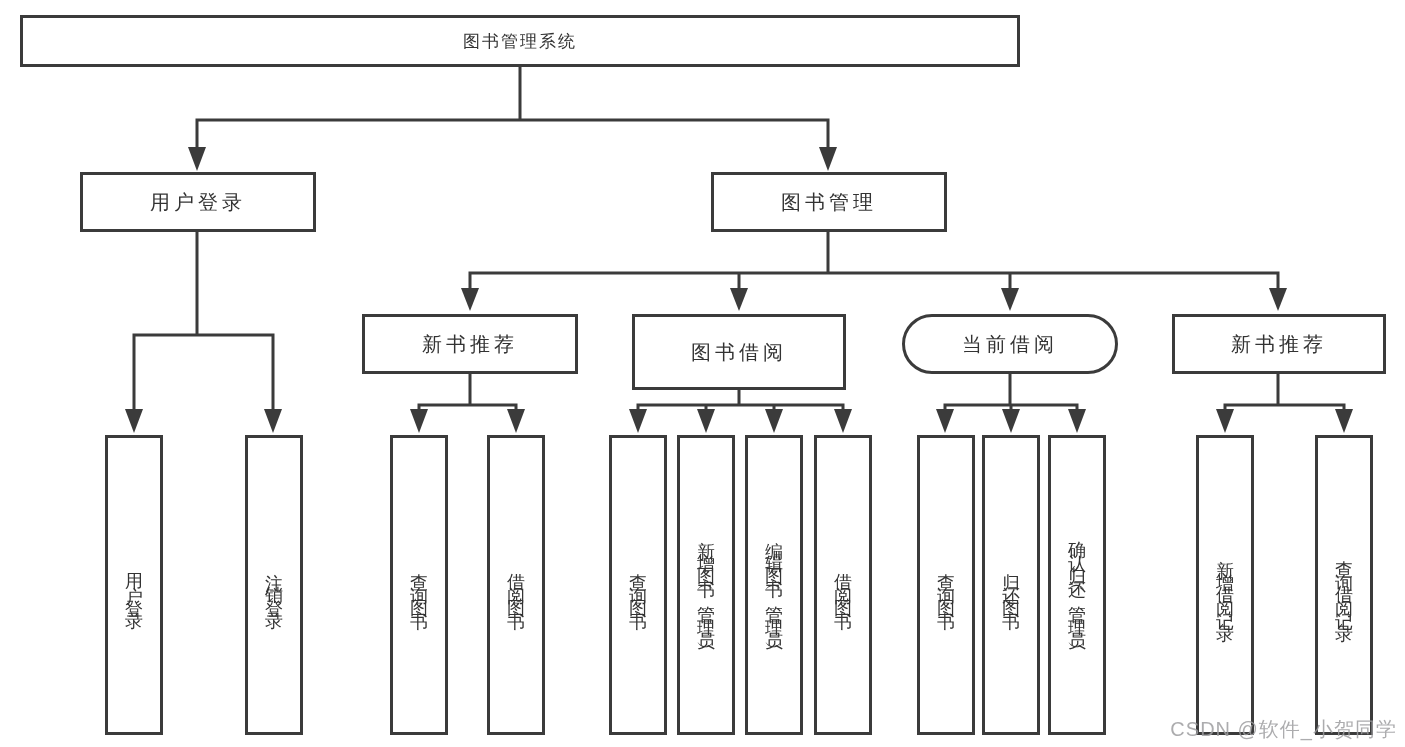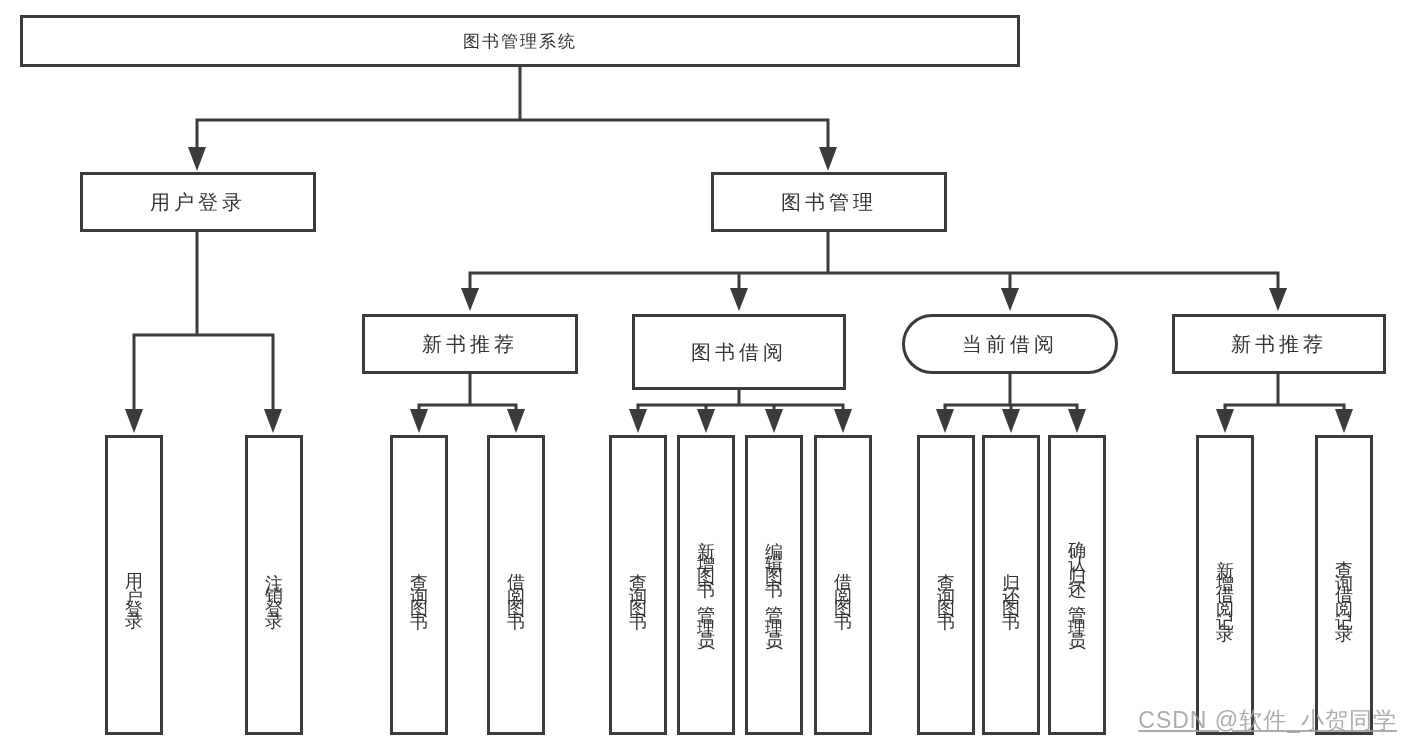--- a/index.html
+++ b/index.html
@@ -43,27 +43,26 @@
   .v-box span {
     writing-mode: vertical-rl;
     text-orientation: mixed;
     font-size: 18px;
     letter-spacing: 13px;
     line-height: 1;
   }
   .watermark {
     position: absolute;
     right: 8px;
-    bottom: 11px;
-    font-size: 23px;
+    bottom: 4px;
+    font-size: 20px;
     letter-spacing: 1px;
     color: rgba(158, 158, 160, 0.85);
     z-index: 5;
     white-space: nowrap;
-    text-decoration: underline;
   }
 </style>
 </head>
 <body>
 
 <div class="canvas">
 
   <svg class="connectors" viewBox="0 0 1405 747" xmlns="http://www.w3.org/2000/svg">
     <g stroke="#3b3b3b" stroke-width="3" fill="none">
 

